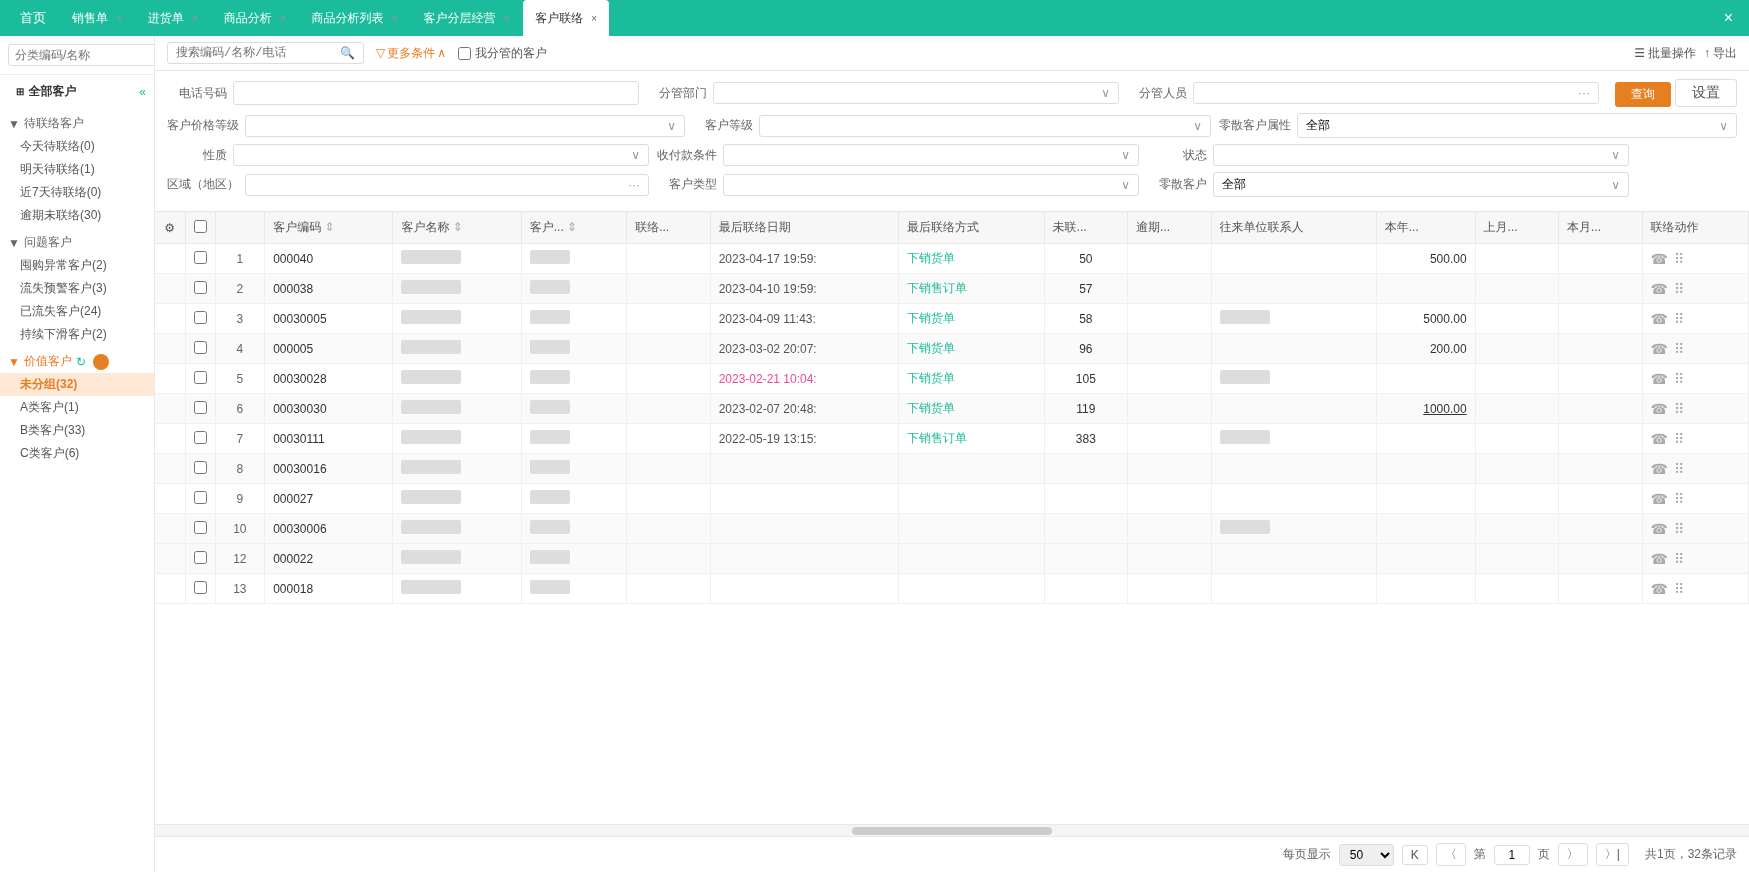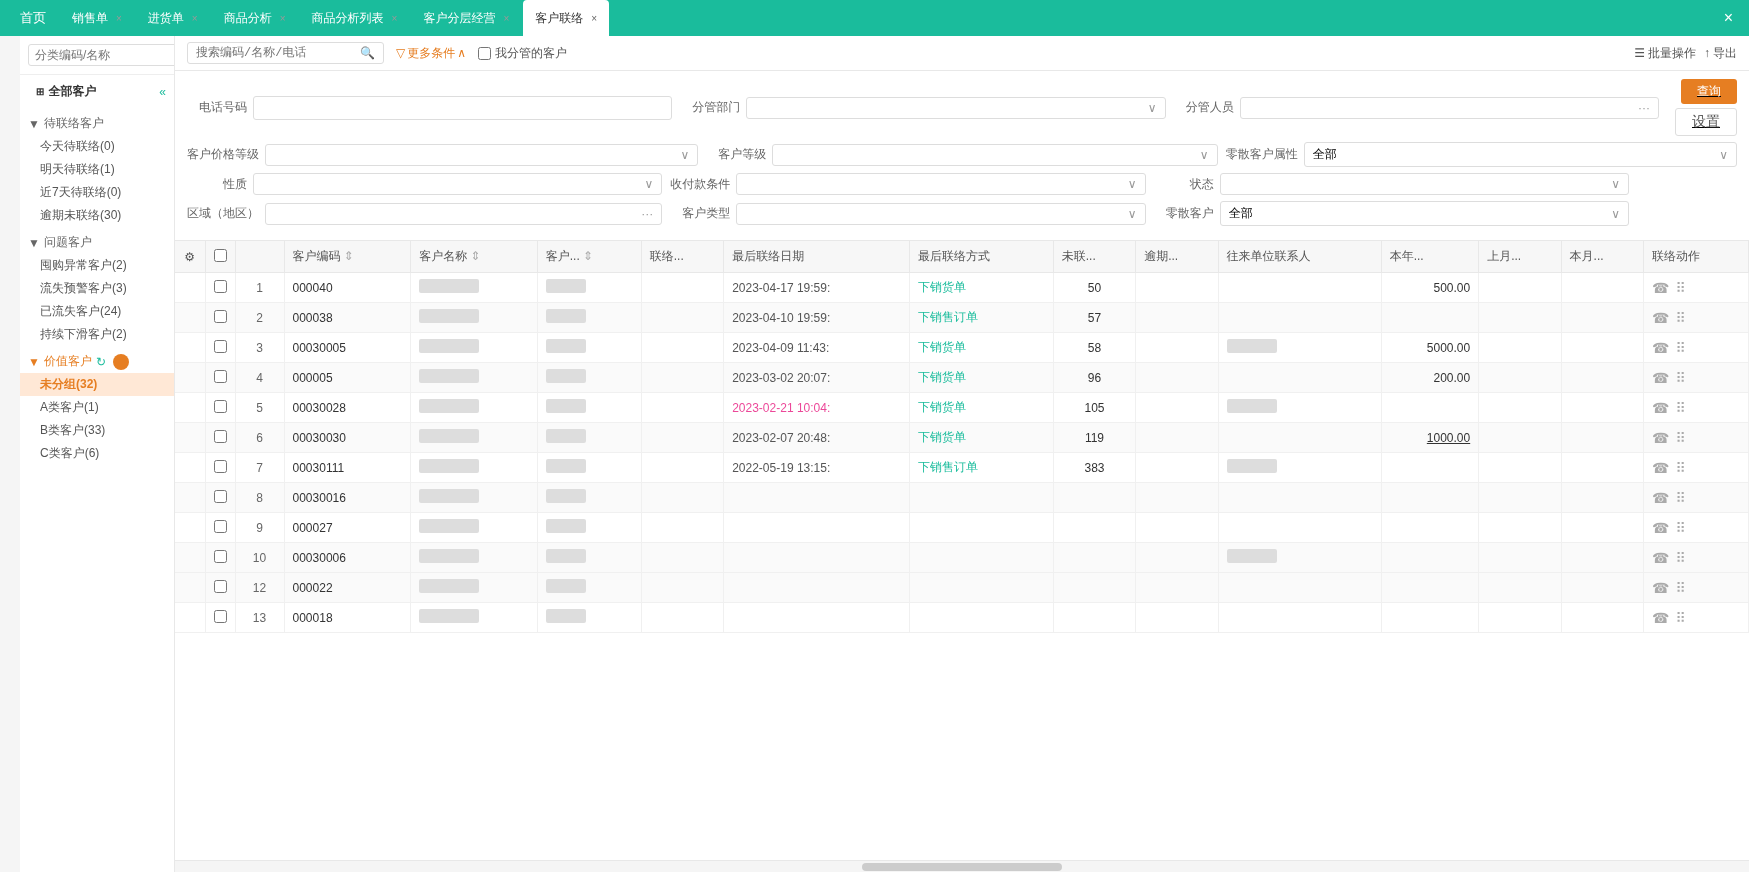--- a/index.html
+++ b/index.html
@@ -8,21 +8,21 @@
     
     .top-nav { display: flex; align-items: center; background: #1abc9c; height: 36px; padding: 12px 8px; gap: 2px; }
     .nav-tab { display: flex; align-items: center; padding: 0 12px; height: 36px; color: #fff; cursor: pointer; white-space: nowrap; font-size: 13px; gap: 4px; }
     .nav-tab.active { background: #fff; color: #333; border-radius: 4px 4px 0 0; }
     .nav-tab .close-icon { font-size: 10px; color: #999; margin-left: 4px; cursor: pointer; }
     .nav-tab.active .close-icon { color: #666; }
     .nav-home { color: #fff; font-size: 13px; padding: 0 12px; height: 36px; display: flex; align-items: center; }
     .top-close { margin-left: auto; color: #fff; cursor: pointer; font-size: 16px; padding: 0 8px; }
 
     
-    .main-layout { display: flex; height: calc(872px - 36px); padding-left: 20px; }
+    .main-layout { display: flex; height: calc(872px - 36px); }
 
     
     .sidebar { width: 155px; background: #fff; border-right: 1px solid #e8e8e8; display: flex; flex-direction: column; overflow-y: auto; flex-shrink: 0; }
     .sidebar-search { display: flex; align-items: center; padding: 8px; border-bottom: 1px solid #eee; gap: 4px; }
     .sidebar-search input { flex: 1; border: 1px solid #ddd; border-radius: 3px; padding: 3px 6px; font-size: 12px; outline: none; }
     .sidebar-all { display: flex; align-items: center; gap: 4px; font-weight: bold; color: #333; padding: 4px 8px; cursor: pointer; }
     .sidebar-collapse-btn { color: #1abc9c; cursor: pointer; font-size: 12px; margin-left: auto; }
     .sidebar-group { margin-top: 4px; }
     .sidebar-group-title { display: flex; align-items: center; gap: 4px; color: #666; padding: 3px 8px; cursor: pointer; }
     .sidebar-item { padding: 3px 8px 3px 20px; color: #555; cursor: pointer; white-space: nowrap; overflow: hidden; text-overflow: ellipsis; }
@@ -41,21 +41,21 @@
     .toolbar-btn { color: #555; cursor: pointer; display: flex; align-items: center; gap: 3px; }
 
     
     .advanced-filter { background: #fff; border-bottom: 1px solid #e8e8e8; padding: 8px 12px; flex-shrink: 0; }
     .filter-row { display: flex; align-items: center; gap: 8px; margin-bottom: 6px; }
     .filter-cell { display: flex; align-items: center; gap: 6px; flex: 1; }
     .filter-label { color: #666; white-space: nowrap; min-width: 60px; text-align: right; }
     .filter-input { flex: 1; border: 1px solid #ddd; border-radius: 3px; padding: 4px 8px; font-size: 12px; outline: none; background: #fff; }
     .filter-select-wrap { flex: 1; display: flex; align-items: center; border: 1px solid #ddd; border-radius: 3px; padding: 3px 8px; background: #fff; cursor: pointer; gap: 4px; }
     .filter-select-wrap .chevron { margin-left: auto; color: #999; }
-    .filter-action-btns { display: flex; flex-direction: column; gap: 4px; align-items: flex-end; text-decoration: underline; }
+    .filter-action-btns { display: flex; flex-direction: row; gap: 4px; align-items: flex-end; }
     .btn-query { background: #e67e22; color: #fff; border: none; border-radius: 3px; padding: 4px 16px; cursor: pointer; font-size: 12px; }
     .btn-reset { background: #fff; color: #555; border: 1px solid #ddd; border-radius: 3px; padding: 4px 16px; cursor: pointer; font-size: 14px; }
 
     
     .table-container { flex: 1; overflow: auto; background: #fff; }
     .data-table { width: 100%; border-collapse: collapse; font-size: 12px; }
     .data-table th { background: #f7f7f7; border-bottom: 1px solid #e8e8e8; border-right: 1px solid #e8e8e8; padding: 7px 8px; text-align: left; white-space: nowrap; color: #555; font-weight: normal; position: sticky; top: 0; z-index: 2; }
     .data-table td { border-bottom: 1px solid #f0f0f0; border-right: 1px solid #f0f0f0; padding: 6px 8px; color: #333; white-space: nowrap; }
     .data-table .th-settings { width: 30px; text-align: center; }
     .data-table .th-check { width: 30px; text-align: center; }
@@ -588,15 +588,31 @@
       </td>
     </tr>
           </tbody>
       </table>
     </div>
 
     <div style="height:12px;background:#f5f5f5;border-top:1px solid #e8e8e8;display:flex;align-items:center;padding:0 8px;">
       <div style="width:200px;height:8px;background:#ccc;border-radius:4px;margin:0 auto;"></div>
     </div>
 
+    <div class="table-footer">
+      <span class="footer-label">每页显示</span>
+      <select class="footer-select">
+        <option>50</option>
+        <option>20</option>
+        <option>100</option>
+      </select>
+      <button class="footer-nav-btn">K</button>
+      <button class="footer-nav-btn">〈</button>
+      <span class="footer-label">第</span>
+      <input class="footer-page-input" type="text" value="1" style="">
+      <span class="footer-label">页</span>
+      <button class="footer-nav-btn">〉</button>
+      <button class="footer-nav-btn">〉|</button>
+      <span class="footer-total">共1页，32条记录</span>
+    </div>
 
   </div>
 </div>
 
 </body></html>

